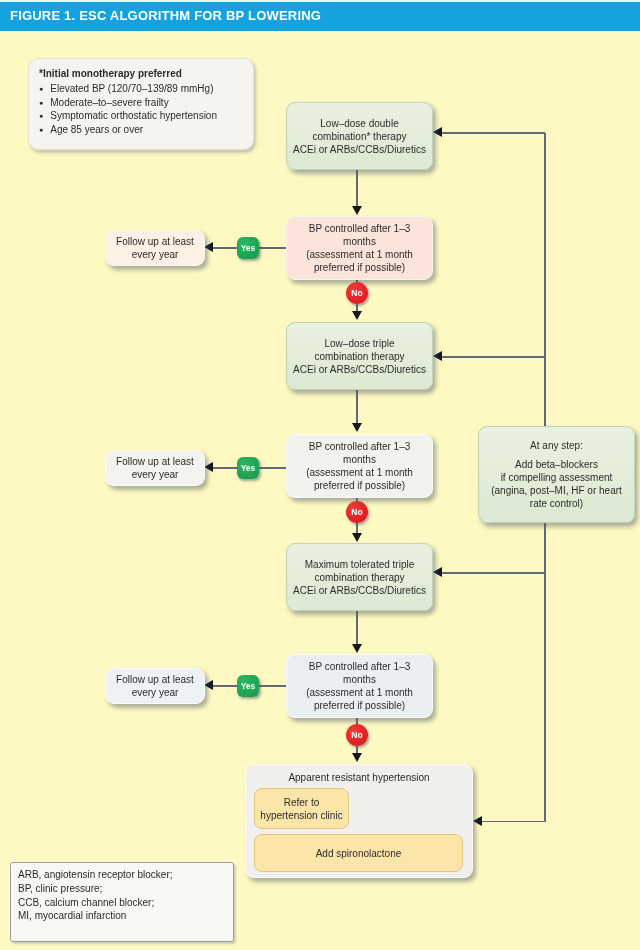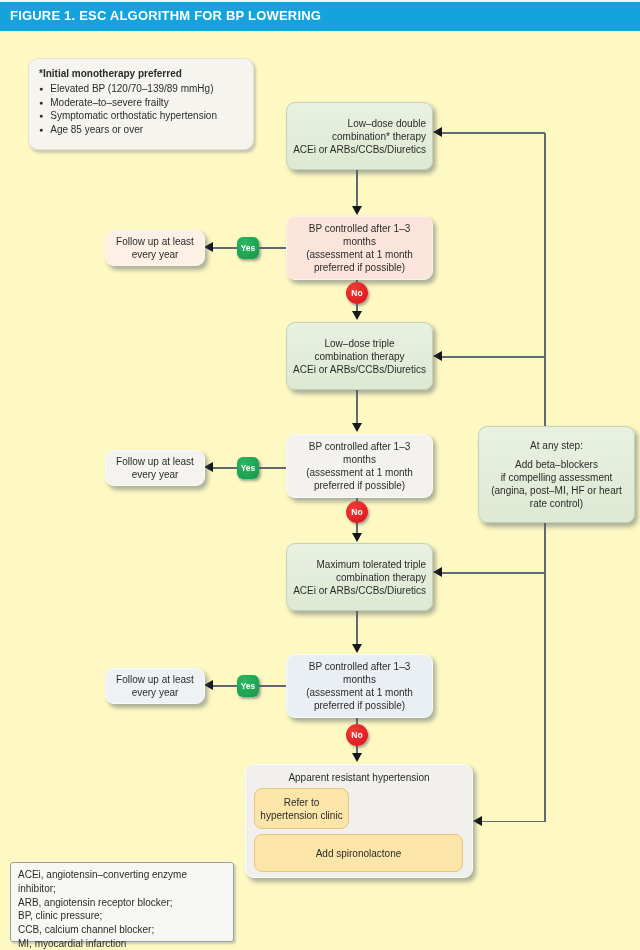--- a/index.html
+++ b/index.html
@@ -140,21 +140,21 @@
     <div class="b">
       <span class="dot">●</span>
       <span>Symptomatic orthostatic hypertension</span>
     </div>
     <div class="b">
       <span class="dot">●</span>
       <span>Age 85 years or over</span>
     </div>
   </div>
 
-  <div class="node green" style="left:286px;top:102px;width:147px;height:68px;align-items:flex-end;">
+  <div class="node green" style="left:286px;top:102px;width:147px;height:68px;">
     <div>Low–dose double</div>
     <div>combination* therapy</div>
     <div>ACEi or ARBs/CCBs/Diuretics</div>
   </div>
 
   <div class="node pink" style="left:286px;top:216px;width:147px;height:64px;">
     <div>BP controlled after 1–3 months</div>
     <div>(assessment at 1 month</div>
     <div>preferred if possible)</div>
   </div>
@@ -164,21 +164,21 @@
     <div>combination therapy</div>
     <div>ACEi or ARBs/CCBs/Diuretics</div>
   </div>
 
   <div class="node grayish" style="left:286px;top:434px;width:147px;height:64px;">
     <div>BP controlled after 1–3 months</div>
     <div>(assessment at 1 month</div>
     <div>preferred if possible)</div>
   </div>
 
-  <div class="node green" style="left:286px;top:543px;width:147px;height:68px;align-items:flex-end;">
+  <div class="node green" style="left:286px;top:543px;width:147px;height:68px;">
     <div>Maximum tolerated triple</div>
     <div>combination therapy</div>
     <div>ACEi or ARBs/CCBs/Diuretics</div>
   </div>
 
   <div class="node blueish" style="left:286px;top:654px;width:147px;height:64px;">
     <div>BP controlled after 1–3 months</div>
     <div>(assessment at 1 month</div>
     <div>preferred if possible)</div>
   </div>
@@ -219,20 +219,19 @@
         <div>Refer to</div>
         <div>hypertension clinic</div>
       </div>
     </div>
     <div class="ybox" style="left:8px;top:69px;width:209px;height:38px;">
       <div>Add spironolactone</div>
     </div>
   </div>
 
   <div class="abbr">
-    <div>ACEi, angiotensin–converting enzyme inhibitor;</div>
     <div>ARB, angiotensin receptor blocker;</div>
     <div>BP, clinic pressure;</div>
     <div>CCB, calcium channel blocker;</div>
     <div>MI, myocardial infarction</div>
   </div>
 
 </div>
 
 </body></html>

